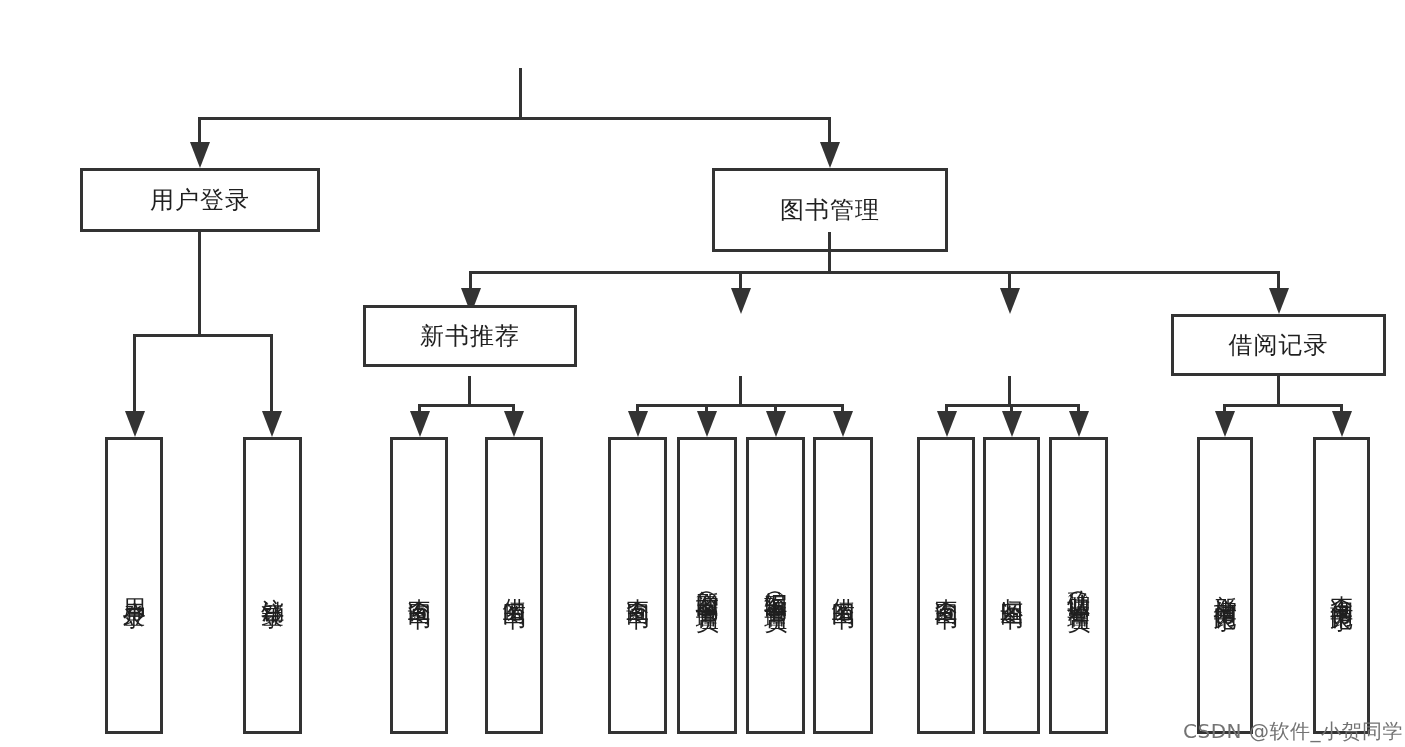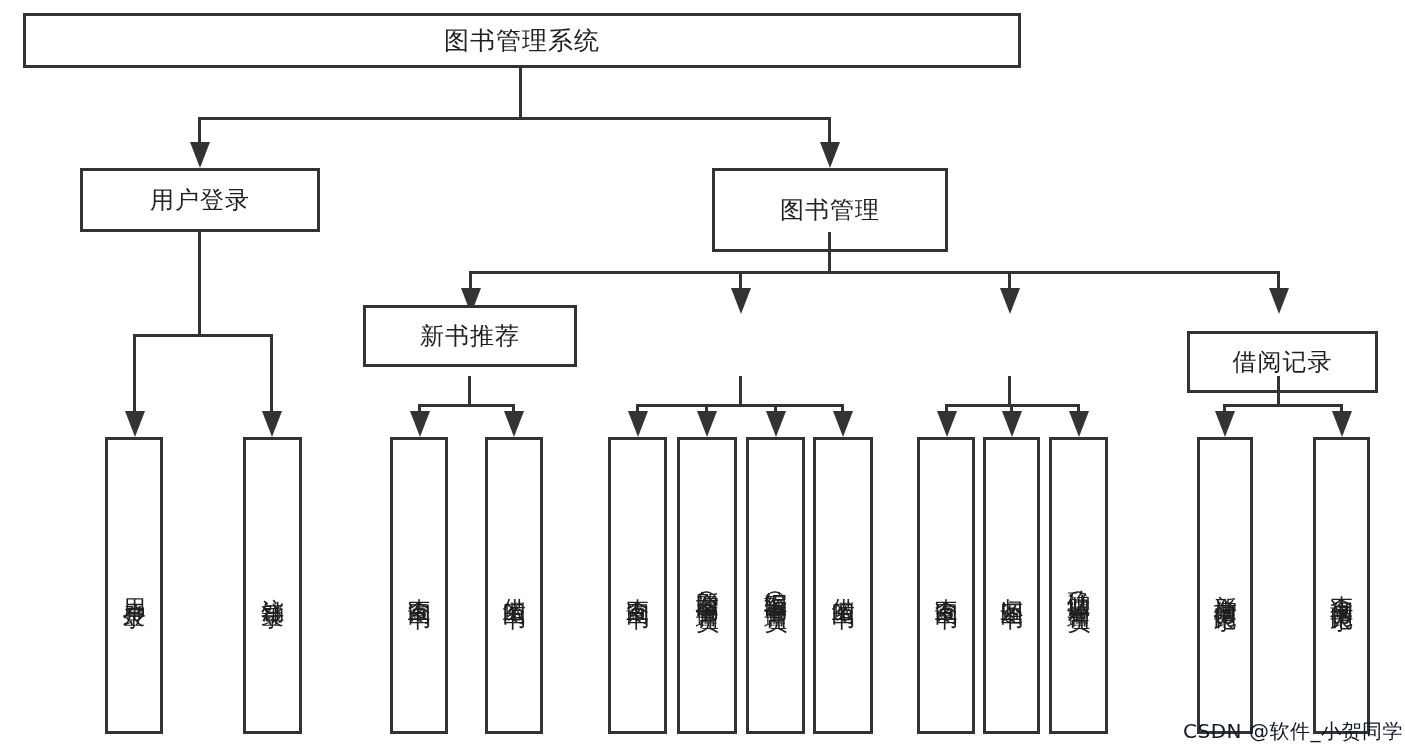--- a/index.html
+++ b/index.html
@@ -23,31 +23,28 @@
   }
   .hl,.vl{position:absolute;background:#333333;}
   .hl{height:3px;}
   .vl{width:3px;}
   .ah{
     position:absolute;width:0;height:0;
     border-left:10px solid transparent;border-right:10px solid transparent;
     border-top:26px solid #333333;
   }
   .watermark{
-    position:absolute;font-size:20px;color:#0f172a;letter-spacing:0.5px;white-space:nowrap;
+    position:absolute;font-size:20px;color:#737373;letter-spacing:0.5px;white-space:nowrap;
   }
 </style>
 </head>
 <body>
 
 <div class="canvas">
 
-  <div class="node root" style="left:23px;top:13px;width:998px;height:55px;">
-    <span>图书管理系统</span>
-  </div>
 
   <div class="vl" style="left:519px;top:68px;height:50px;"></div>
   <div class="hl" style="left:198px;top:117px;width:633px;"></div>
   <div class="vl" style="left:198px;top:117px;height:30px;"></div>
   <div class="ah" style="left:190px;top:142px;"></div>
   <div class="vl" style="left:828px;top:117px;height:30px;"></div>
   <div class="ah" style="left:820px;top:142px;"></div>
 
   <div class="node" style="left:80px;top:168px;width:240px;height:64px;">
     <span>用户登录</span>
@@ -70,21 +67,21 @@
   <div class="vl" style="left:739px;top:271px;height:18px;"></div>
   <div class="ah" style="left:731px;top:288px;"></div>
   <div class="vl" style="left:1008px;top:271px;height:18px;"></div>
   <div class="ah" style="left:1000px;top:288px;"></div>
   <div class="vl" style="left:1277px;top:271px;height:18px;"></div>
   <div class="ah" style="left:1269px;top:288px;"></div>
 
   <div class="node" style="left:363px;top:305px;width:214px;height:62px;">
     <span>新书推荐</span>
   </div>
-  <div class="node" style="left:1171px;top:331px;width:191px;height:62px;margin-left:16px;">
+  <div class="node" style="left:1171px;top:314px;width:215px;height:62px;">
     <span>借阅记录</span>
   </div>
 
   <div class="vl" style="left:468px;top:376px;height:30px;"></div>
   <div class="hl" style="left:418px;top:404px;width:97px;"></div>
   <div class="vl" style="left:418px;top:404px;height:12px;"></div>
   <div class="ah" style="left:410px;top:411px;"></div>
   <div class="vl" style="left:512px;top:404px;height:12px;"></div>
   <div class="ah" style="left:504px;top:411px;"></div>
 

